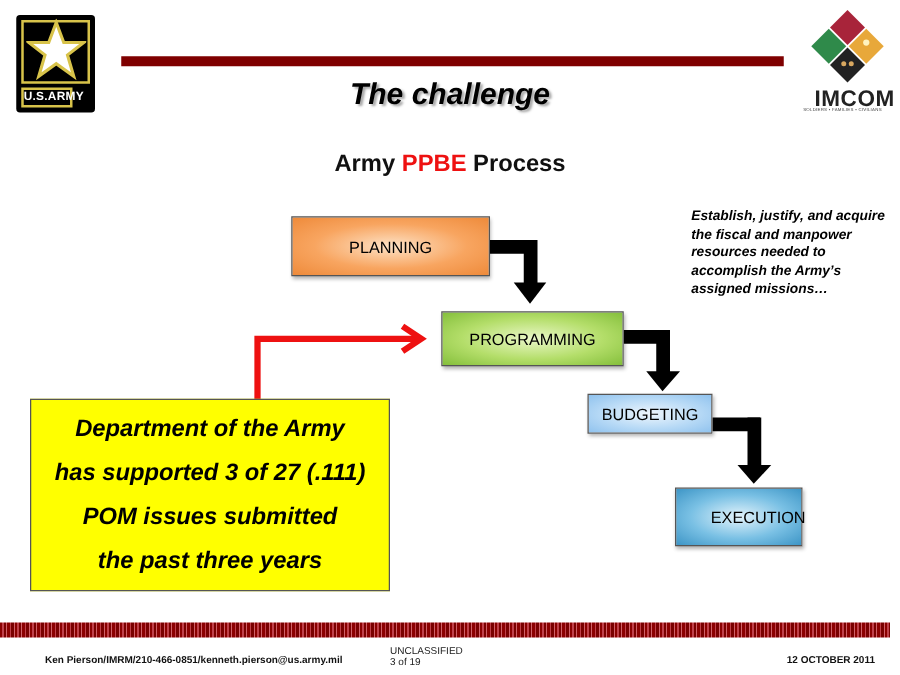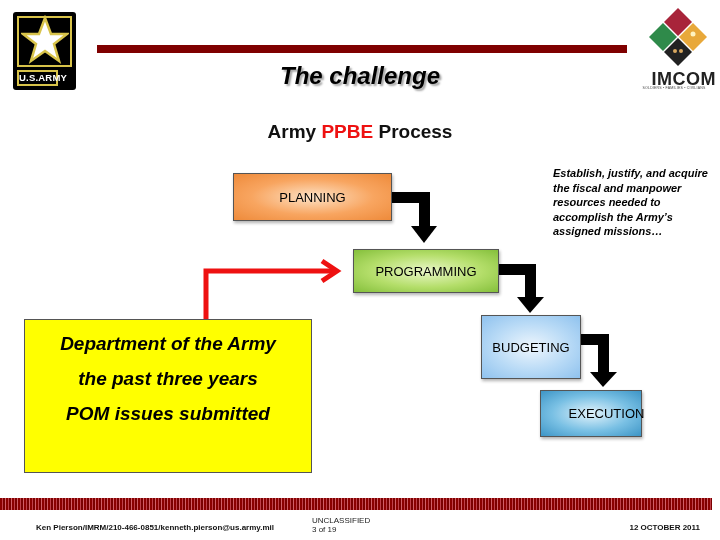--- a/index.html
+++ b/index.html
@@ -25,21 +25,21 @@
   #subtitle { left:0; top:121px; width:720px; text-align:center; font-size:19px; font-weight:bold; color:#111; }
   #subtitle .ppbe { color:#ee1111; }
 
   
   #side-note { left:553px; top:166px; width:165px; font-size:11px; font-weight:bold; font-style:italic; line-height:14.5px; color:#000; }
 
   
   .pbox { position:absolute; border:1px solid #555; box-sizing:border-box; font-weight:normal; font-size:13px; color:#000; display:flex; align-items:center; justify-content:center; box-shadow:1px 2px 3px rgba(0,0,0,0.3); }
   #box-planning { left:233px; top:173px; width:159px; height:48px; background:radial-gradient(ellipse at center, #fde2c6 0%, #f8a560 55%, #ee8a3a 100%); }
   #box-programming { left:353px; top:249px; width:146px; height:44px; background:radial-gradient(ellipse at center, #eaf7c8 0%, #b4de6a 55%, #84bf3b 100%); }
-  #box-budgeting { left:470px; top:315px; width:100px; height:64px; background:radial-gradient(ellipse at center, #eef6fd 0%, #b8daf6 55%, #8fc2ee 100%);margin-left:11px; }
+  #box-budgeting { left:470px; top:315px; width:100px; height:32px; background:radial-gradient(ellipse at center, #eef6fd 0%, #b8daf6 55%, #8fc2ee 100%); }
   #box-execution { left:540px; top:390px; width:102px; height:47px; background:radial-gradient(ellipse at center, #e3f3fb 0%, #79c0e4 55%, #3d95c6 100%);padding-left:31px; }
 
   
   #callout { left:24px; top:319px; width:288px; height:154px; background:#ffff00; border:1px solid #555; box-sizing:border-box; text-align:center; font-weight:bold; font-style:italic; font-size:19px; line-height:35px; color:#000; padding-top:6px; }
 
   
   #arrows { position:absolute; left:0; top:0; width:720px; height:540px; pointer-events:none; }
 
   
   #bottom-bar { left:0; top:498px; width:712px; height:12px; background:repeating-linear-gradient(90deg, #8b0000 0px, #8b0000 2px, #c0404a 2px, #c0404a 3px, #7a0000 3px, #7a0000 5px, #d06068 5px, #d06068 6px); }
@@ -105,22 +105,23 @@
   </g>
 </svg>
 
 <div id="box-planning" class="pbox">PLANNING</div>
 <div id="box-programming" class="pbox">PROGRAMMING</div>
 <div id="box-budgeting" class="pbox">BUDGETING</div>
 <div id="box-execution" class="pbox">EXECUTION</div>
 
 <div id="callout" class="abs">
   <div>Department of the Army</div>
+  <div>has supported 3 of 27 (.111)</div>
+  <div>POM issues submitted</div>
   <div>the past three years</div>
-  <div>POM issues submitted</div>
 </div>
 
 <div id="bottom-bar" class="abs"></div>
 <div id="footer-contact" class="abs">Ken Pierson/IMRM/210-466-0851/kenneth.pierson@us.army.mil</div>
 <div id="footer-class" class="abs">
   <div>UNCLASSIFIED</div>
   <div>3 of 19</div>
 </div>
 <div id="footer-date" class="abs">12 OCTOBER 2011</div>
 

